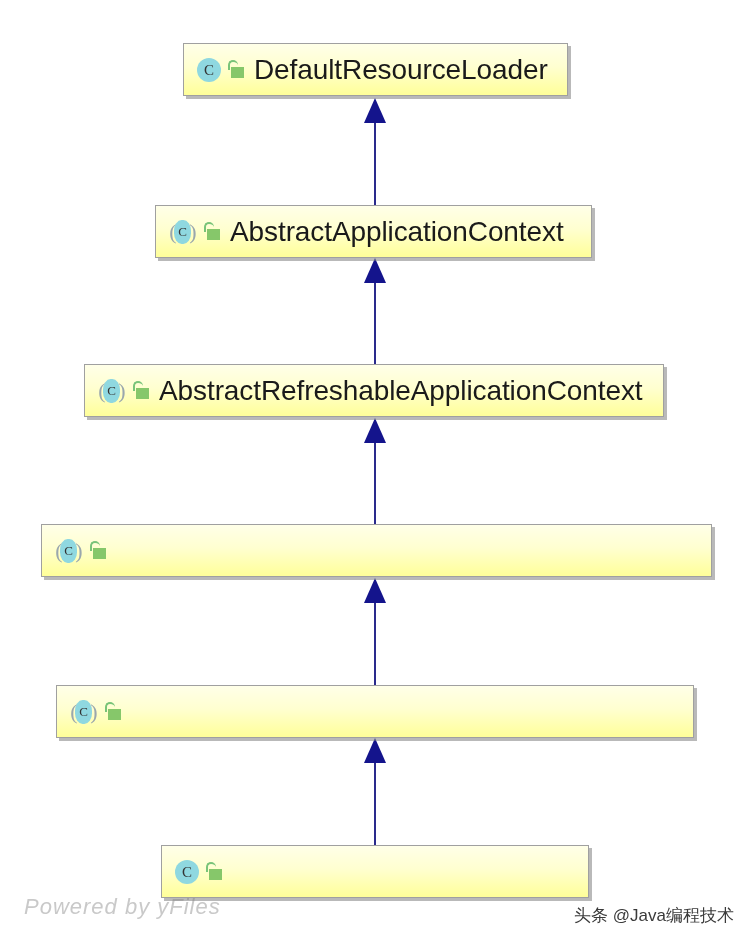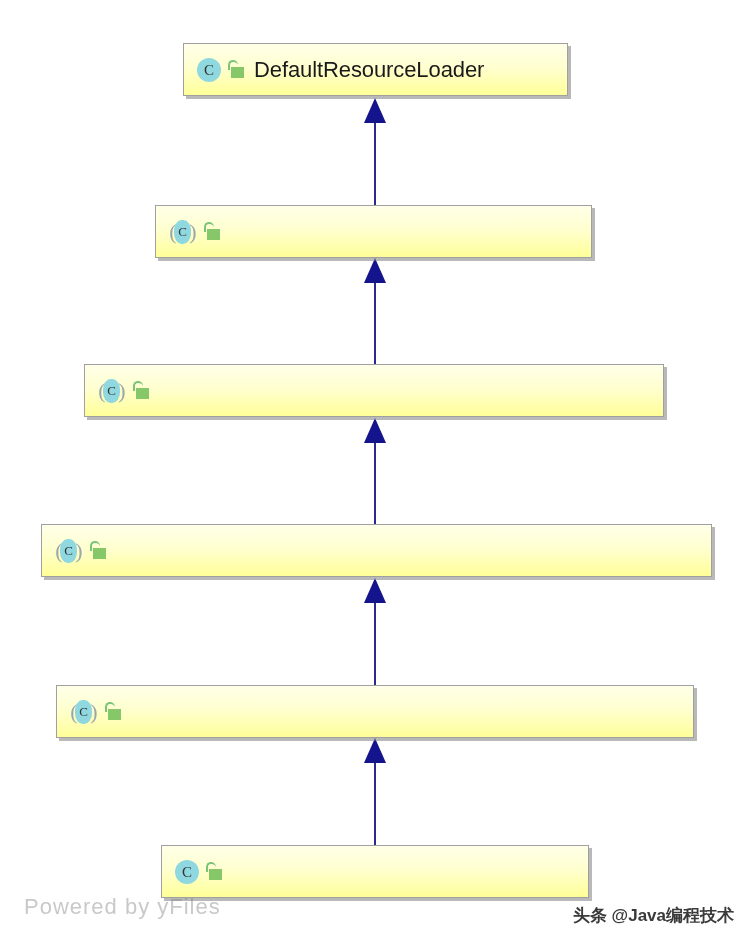--- a/index.html
+++ b/index.html
@@ -130,21 +130,21 @@
   .icon-lock .body {
     position: absolute;
     left: 4px;
     top: 7px;
     width: 13px;
     height: 11px;
     background: #86c76a;
   }
 
   .node-label {
-    font-size: 22px;
+    font-size: 28px;
     color: #1a1a1a;
     white-space: nowrap;
     letter-spacing: -0.1px;
     text-align: right;
   }
 
   
   .edge {
     position: absolute;
     left: 369px;
@@ -173,30 +173,30 @@
 
   
   #yfiles-watermark {
     position: absolute;
     left: 24px;
     top: 894px;
     font-size: 22px;
     color: #c9c9c9;
     letter-spacing: 1px;
     z-index: 2;
+    font-style: italic;
   }
   #author-watermark {
     position: absolute;
     right: 14px;
     top: 904px;
     font-size: 17px;
     color: #3a3a3a;
     white-space: nowrap;
     z-index: 2;
-    font-weight: bold;
   }
 </style>
 </head>
 <body>
 
 <div id="diagram">
 
   <div class="edge" style="top:98px; height:107px;">
     <div class="shaft"></div>
     <div class="head"></div>
@@ -238,35 +238,37 @@
         <div class="paren left">(</div>
         <div class="disc"></div>
         <div class="glyph">C</div>
         <div class="paren right">)</div>
       </div>
       <div class="icon-lock">
         <div class="shackle"></div>
         <div class="body"></div>
       </div>
     </div>
+    <div class="node-label">AbstractApplicationContext</div>
   </div>
 
   <div class="node" style="left:84px; top:364px; width:580px;">
     <div class="node-icons">
       <div class="icon-abstract">
         <div class="paren left">(</div>
         <div class="disc"></div>
         <div class="glyph">C</div>
         <div class="paren right">)</div>
       </div>
       <div class="icon-lock">
         <div class="shackle"></div>
         <div class="body"></div>
       </div>
     </div>
+    <div class="node-label">AbstractRefreshableApplicationContext</div>
   </div>
 
   <div class="node" style="left:41px; top:524px; width:671px;">
     <div class="node-icons">
       <div class="icon-abstract">
         <div class="paren left">(</div>
         <div class="disc"></div>
         <div class="glyph">C</div>
         <div class="paren right">)</div>
       </div>

